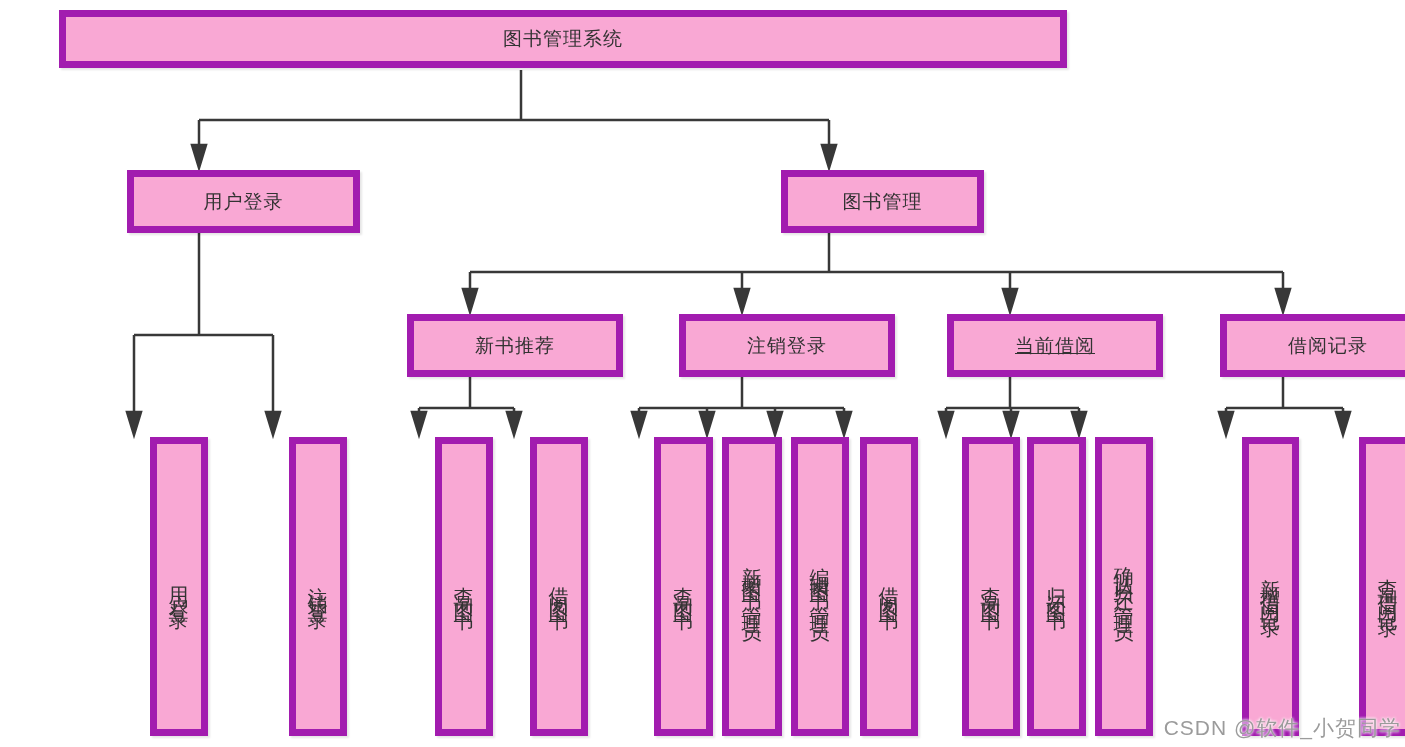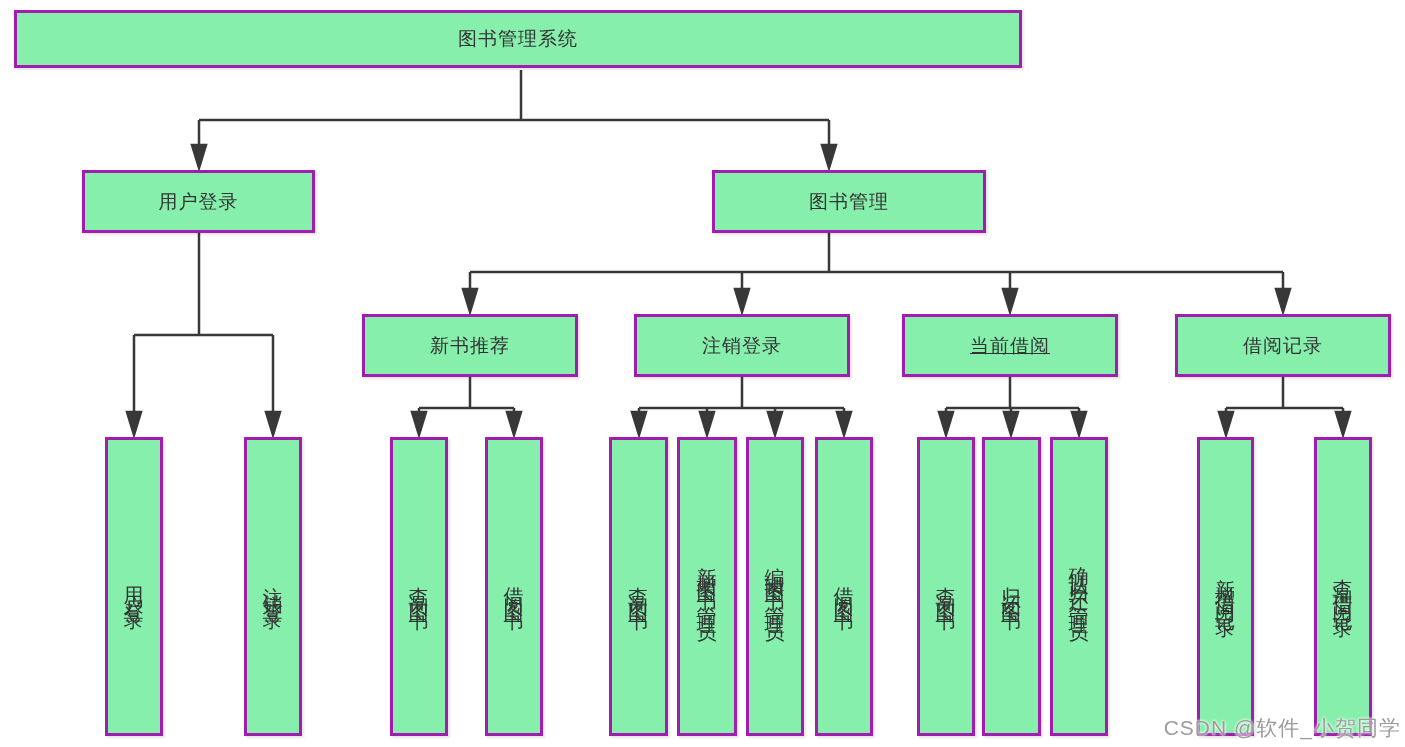--- a/index.html
+++ b/index.html
@@ -14,43 +14,44 @@
   }
   .connectors{
     position:absolute;
     left:0;top:0;
     width:1405px;height:747px;
     pointer-events:none;
   }
   .box{
     position:absolute;
     box-sizing:border-box;
-    border:3px solid #a21caf;
-    background:#86efac;
+    border:7px solid #a21caf;
+    background:#f9a8d4;
     display:flex;
     align-items:center;
     justify-content:center;
     font-size:19px;
     letter-spacing:1px;
     box-shadow:2px 2px 2px rgba(0,0,0,0.10);
     white-space:nowrap;
+    margin-left:45px;
   }
   .leaf span{
     writing-mode:vertical-rl;
     text-orientation:mixed;
     font-size:20px;
     line-height:1;
     letter-spacing:8px;
     white-space:nowrap;
   }
   
   .b-root{left:14px;top:10px;width:1008px;height:58px;}
   
   .b-userlogin{left:82px;top:170px;width:233px;height:63px;}
-  .b-bookmgmt{left:712px;top:170px;width:274px;height:63px;}
+  .b-bookmgmt{left:736px;top:170px;width:203px;height:63px;}
   
   .b-l2{top:314px;width:216px;height:63px;}
   .b-newrec{left:362px;}
   .b-borrow{left:634px;}
   .b-current{left:902px;text-decoration:underline;}
   .b-record{left:1175px;}
   
   .leaf{top:437px;height:299px;}
   .b-a0{left:105px;width:58px;}
   .b-a1{left:244px;width:58px;}

